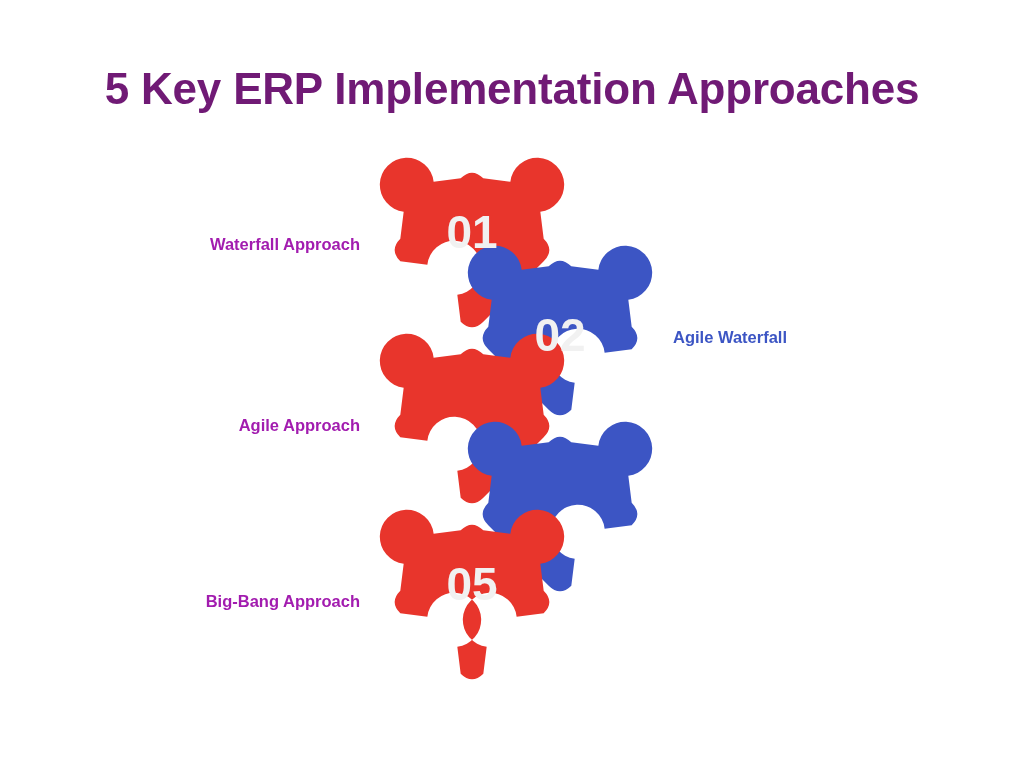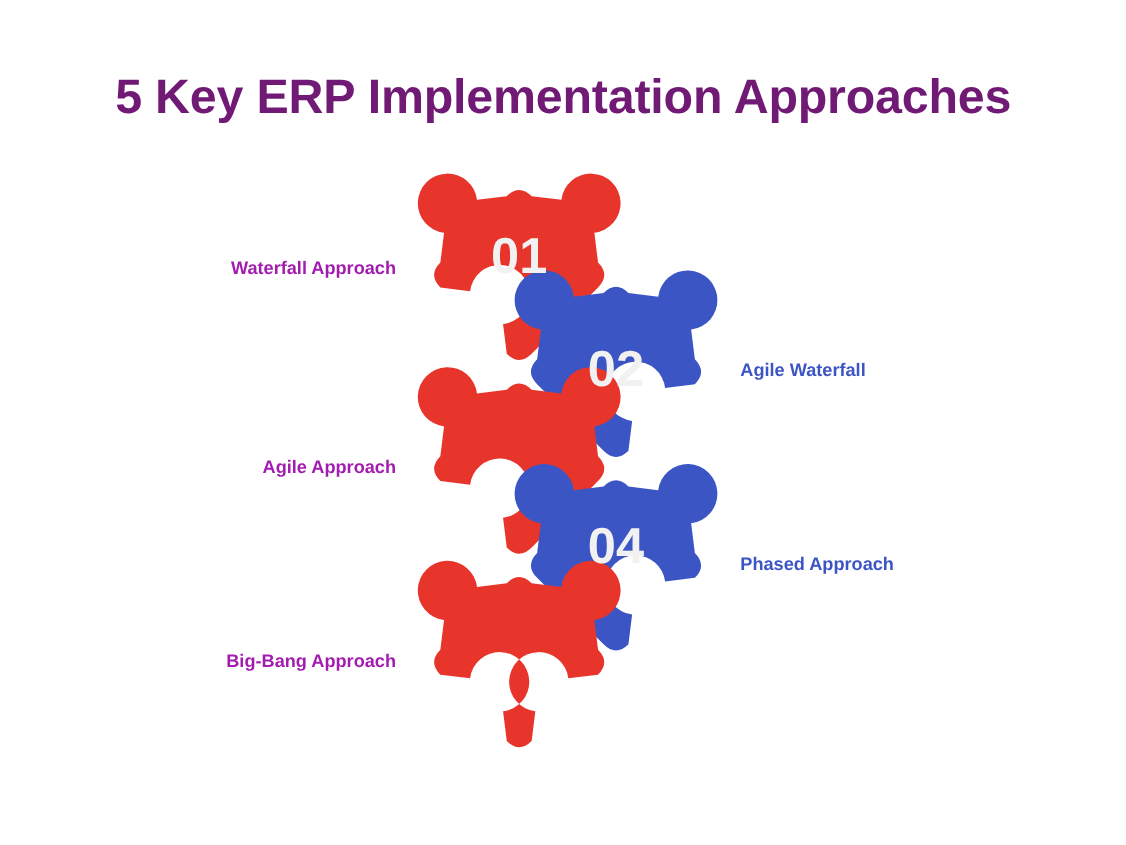--- a/index.html
+++ b/index.html
@@ -93,26 +93,25 @@
           <path d="M 483.31 178.31 L 510.36 181.68 A 27 27 0 1 1 540.32 211.64 L 543.69 238.69 Q 555.00 250.00 543.69 261.31 L 483.31 321.69 Q 472.00 333.00 460.69 321.69 L 457.32 294.64 A 27 27 0 1 0 427.36 264.68 L 400.31 261.31 Q 389.00 250.00 400.31 238.69 L 403.68 211.64 A 27 27 0 1 1 433.64 181.68 L 460.69 178.31 Q 472.00 167.00 483.31 178.31 Z" fill="#e8352c" stroke="none"></path>
           <path d="M 571.31 266.31 L 598.36 269.68 A 27 27 0 1 1 628.32 299.64 L 631.69 326.69 Q 643.00 338.00 631.69 349.31 L 604.64 352.68 A 27 27 0 1 0 574.68 382.64 L 571.31 409.69 Q 560.00 421.00 548.69 409.69 L 488.31 349.31 Q 477.00 338.00 488.31 326.69 L 491.68 299.64 A 27 27 0 1 1 521.64 269.68 L 548.69 266.31 Q 560.00 255.00 571.31 266.31 Z" fill="#3c55c4" stroke="none"></path>
           <path d="M 483.31 354.31 L 510.36 357.68 A 27 27 0 1 1 540.32 387.64 L 543.69 414.69 Q 555.00 426.00 543.69 437.31 L 483.31 497.69 Q 472.00 509.00 460.69 497.69 L 457.32 470.64 A 27 27 0 1 0 427.36 440.68 L 400.31 437.31 Q 389.00 426.00 400.31 414.69 L 403.68 387.64 A 27 27 0 1 1 433.64 357.68 L 460.69 354.31 Q 472.00 343.00 483.31 354.31 Z" fill="#e8352c" stroke="none"></path>
           <path d="M 571.31 442.31 L 598.36 445.68 A 27 27 0 1 1 628.32 475.64 L 631.69 502.69 Q 643.00 514.00 631.69 525.31 L 604.64 528.68 A 27 27 0 1 0 574.68 558.64 L 571.31 585.69 Q 560.00 597.00 548.69 585.69 L 488.31 525.31 Q 477.00 514.00 488.31 502.69 L 491.68 475.64 A 27 27 0 1 1 521.64 445.68 L 548.69 442.31 Q 560.00 431.00 571.31 442.31 Z" fill="#3c55c4" stroke="none"></path>
           <path d="M 483.31 530.31 L 510.36 533.68 A 27 27 0 1 1 540.32 563.64 L 543.69 590.69 Q 555.00 602.00 543.69 613.31 L 516.64 616.68 A 27 27 0 1 0 486.68 646.64 L 483.31 673.69 Q 472.00 685.00 460.69 673.69 L 457.32 646.64 A 27 27 0 1 0 427.36 616.68 L 400.31 613.31 Q 389.00 602.00 400.31 590.69 L 403.68 563.64 A 27 27 0 1 1 433.64 533.68 L 460.69 530.31 Q 472.00 519.00 483.31 530.31 Z" fill="#e8352c" stroke="none"></path>
         </g>
     </svg>
 
     <div class="piece-number" style="left:417px; top:209px;">01</div>
     <div class="piece-number" style="left:505px; top:297px;margin-top:15px;">02</div>
-    <div class="piece-number" style="left:505px; top:473px;">04</div>
+    <div class="piece-number" style="left:417px; top:561px;">05</div>
   </div>
 
   <div class="approach-label label-left label-red" style="left:180px; top:236px; width:180px;">Waterfall Approach</div>
 
   <div class="approach-label label-right label-blue" style="left:673px; top:329px; width:220px;">Agile Waterfall</div>
 
   <div class="approach-label label-left label-red" style="left:204px; top:417px; width:156px;">Agile Approach</div>
 
-  <div class="approach-label label-right label-blue" style="left:673px; top:505px; width:220px;">Phased Approach</div>
 
   <div class="approach-label label-left label-red" style="left:177px; top:593px; width:183px;">Big-Bang Approach</div>
 
 </div>
 
 </body></html>

